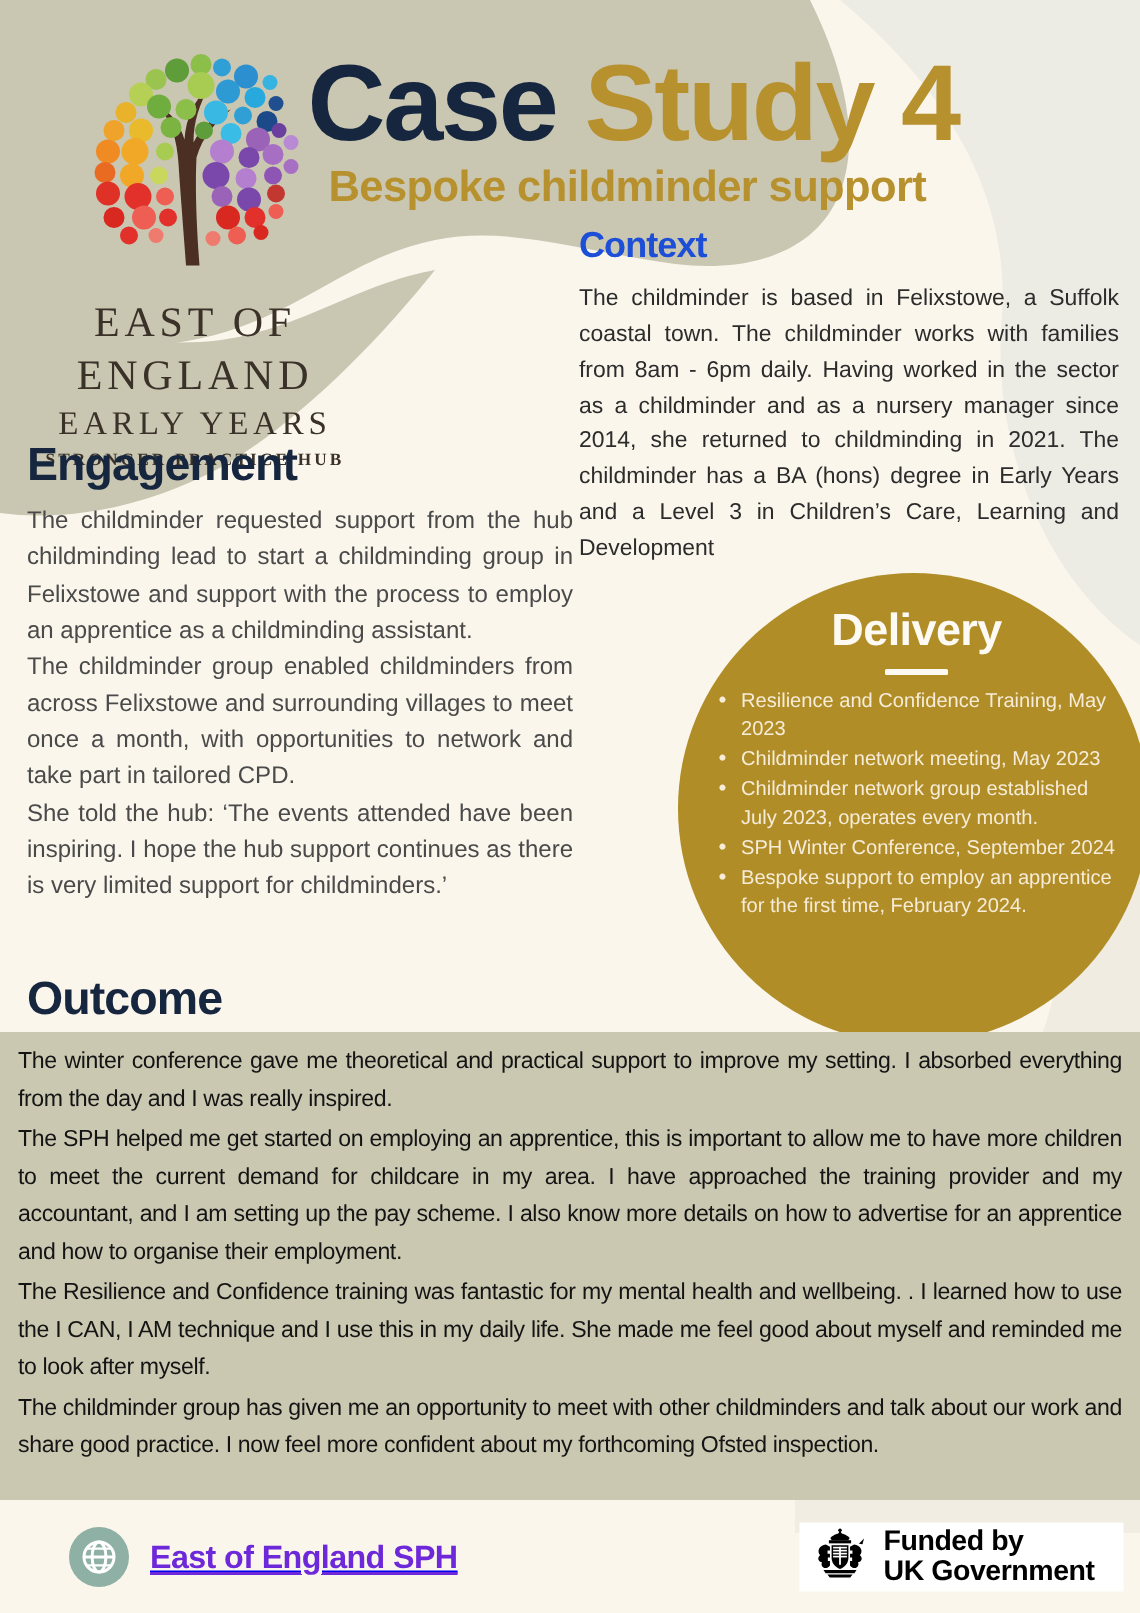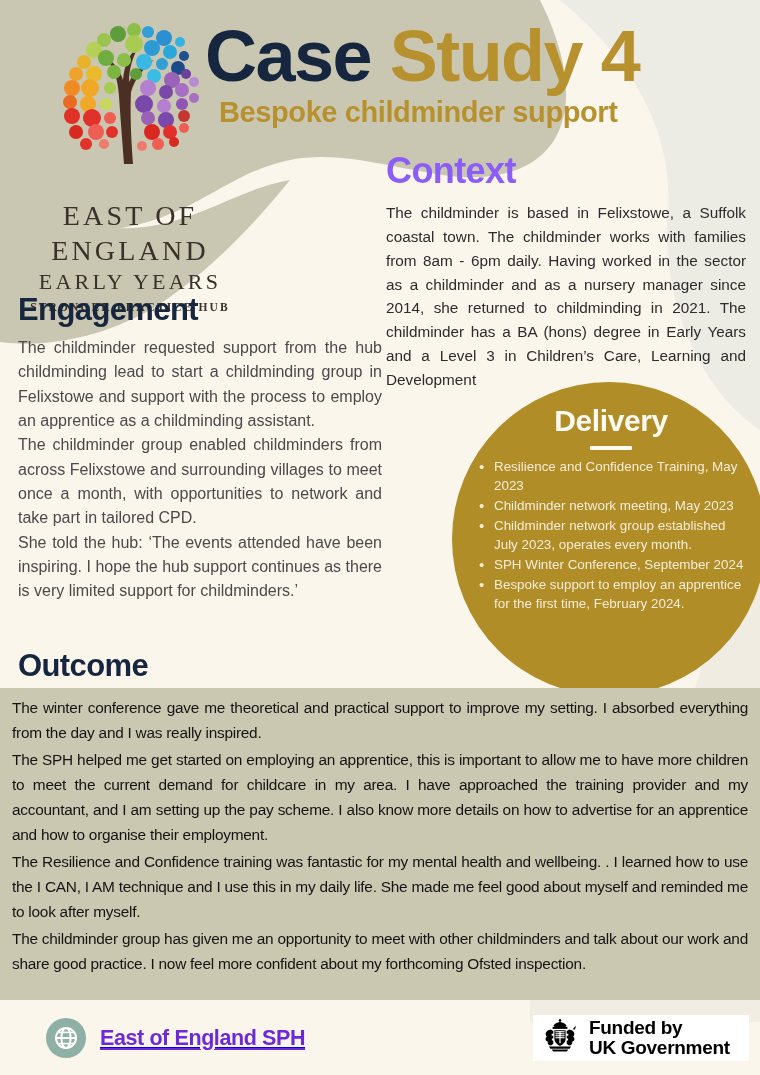--- a/index.html
+++ b/index.html
@@ -22,21 +22,21 @@
     background: #fbf6ec;
   }
 
   
   .bg-layer { position: absolute; inset: 0; overflow: hidden; }
   .bg-svg { position:absolute; left:0; top:0; }
 
   
   .header {
     position: absolute;
-    left: 0; top: 0;
+    left: 0; top: 13px;
     width: 760px; height: 150px;
   }
   .logo-tree {
     position: absolute;
     left: 48px; top: 16px;
     width: 160px; height: 150px;
   }
   .title-wrap {
     position: absolute;
     left: 205px; top: 22px;
@@ -110,22 +110,22 @@
     width: 364px;
   }
   #engagement .sec-head { margin-bottom: 8px; }
 
   #context {
     position: absolute;
     left: 386px; top: 150px;
     width: 360px;
   }
   #context .sec-head {
-    font-size: 36px;
-    color: #8b5cf6;
+    font-size: 24px;
+    color: #1d4ed8;
     margin-bottom: 9px;
   }
   #context .body-text {
     color: #2c2c2c;
     font-size: 15.3px;
     line-height: 1.56;
   }
 
   #outcome-head {
     position: absolute;

